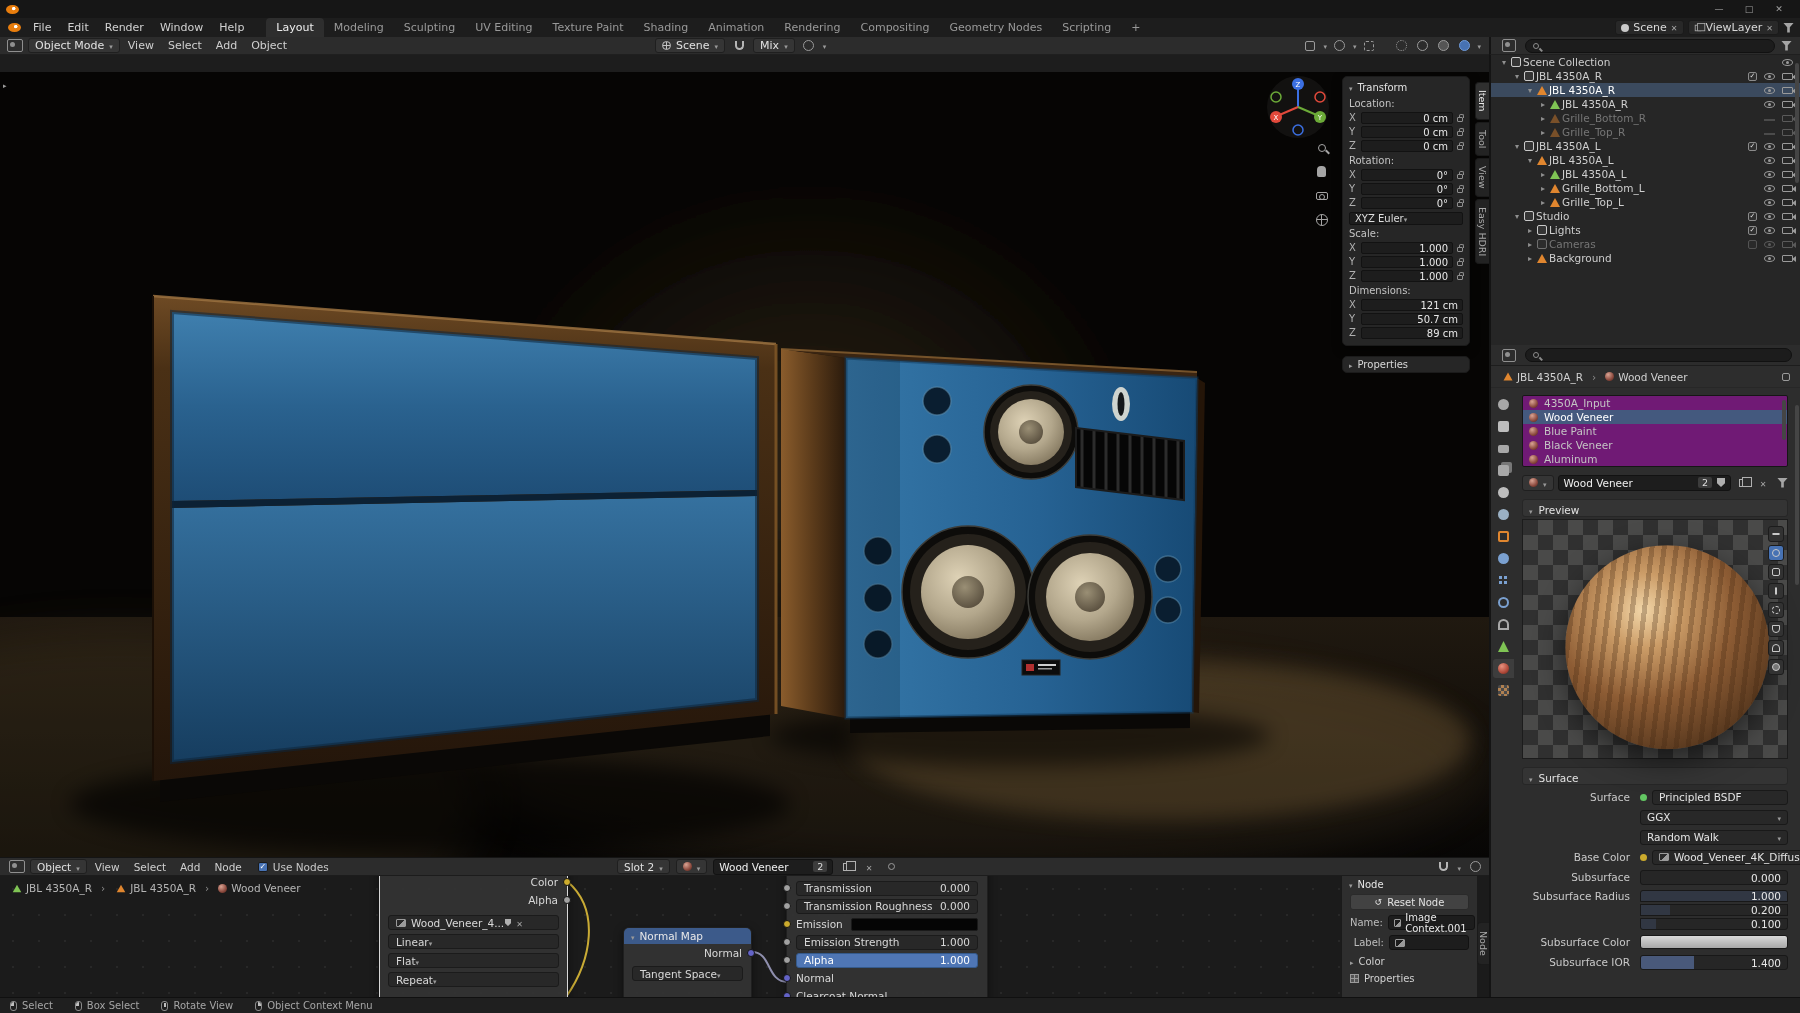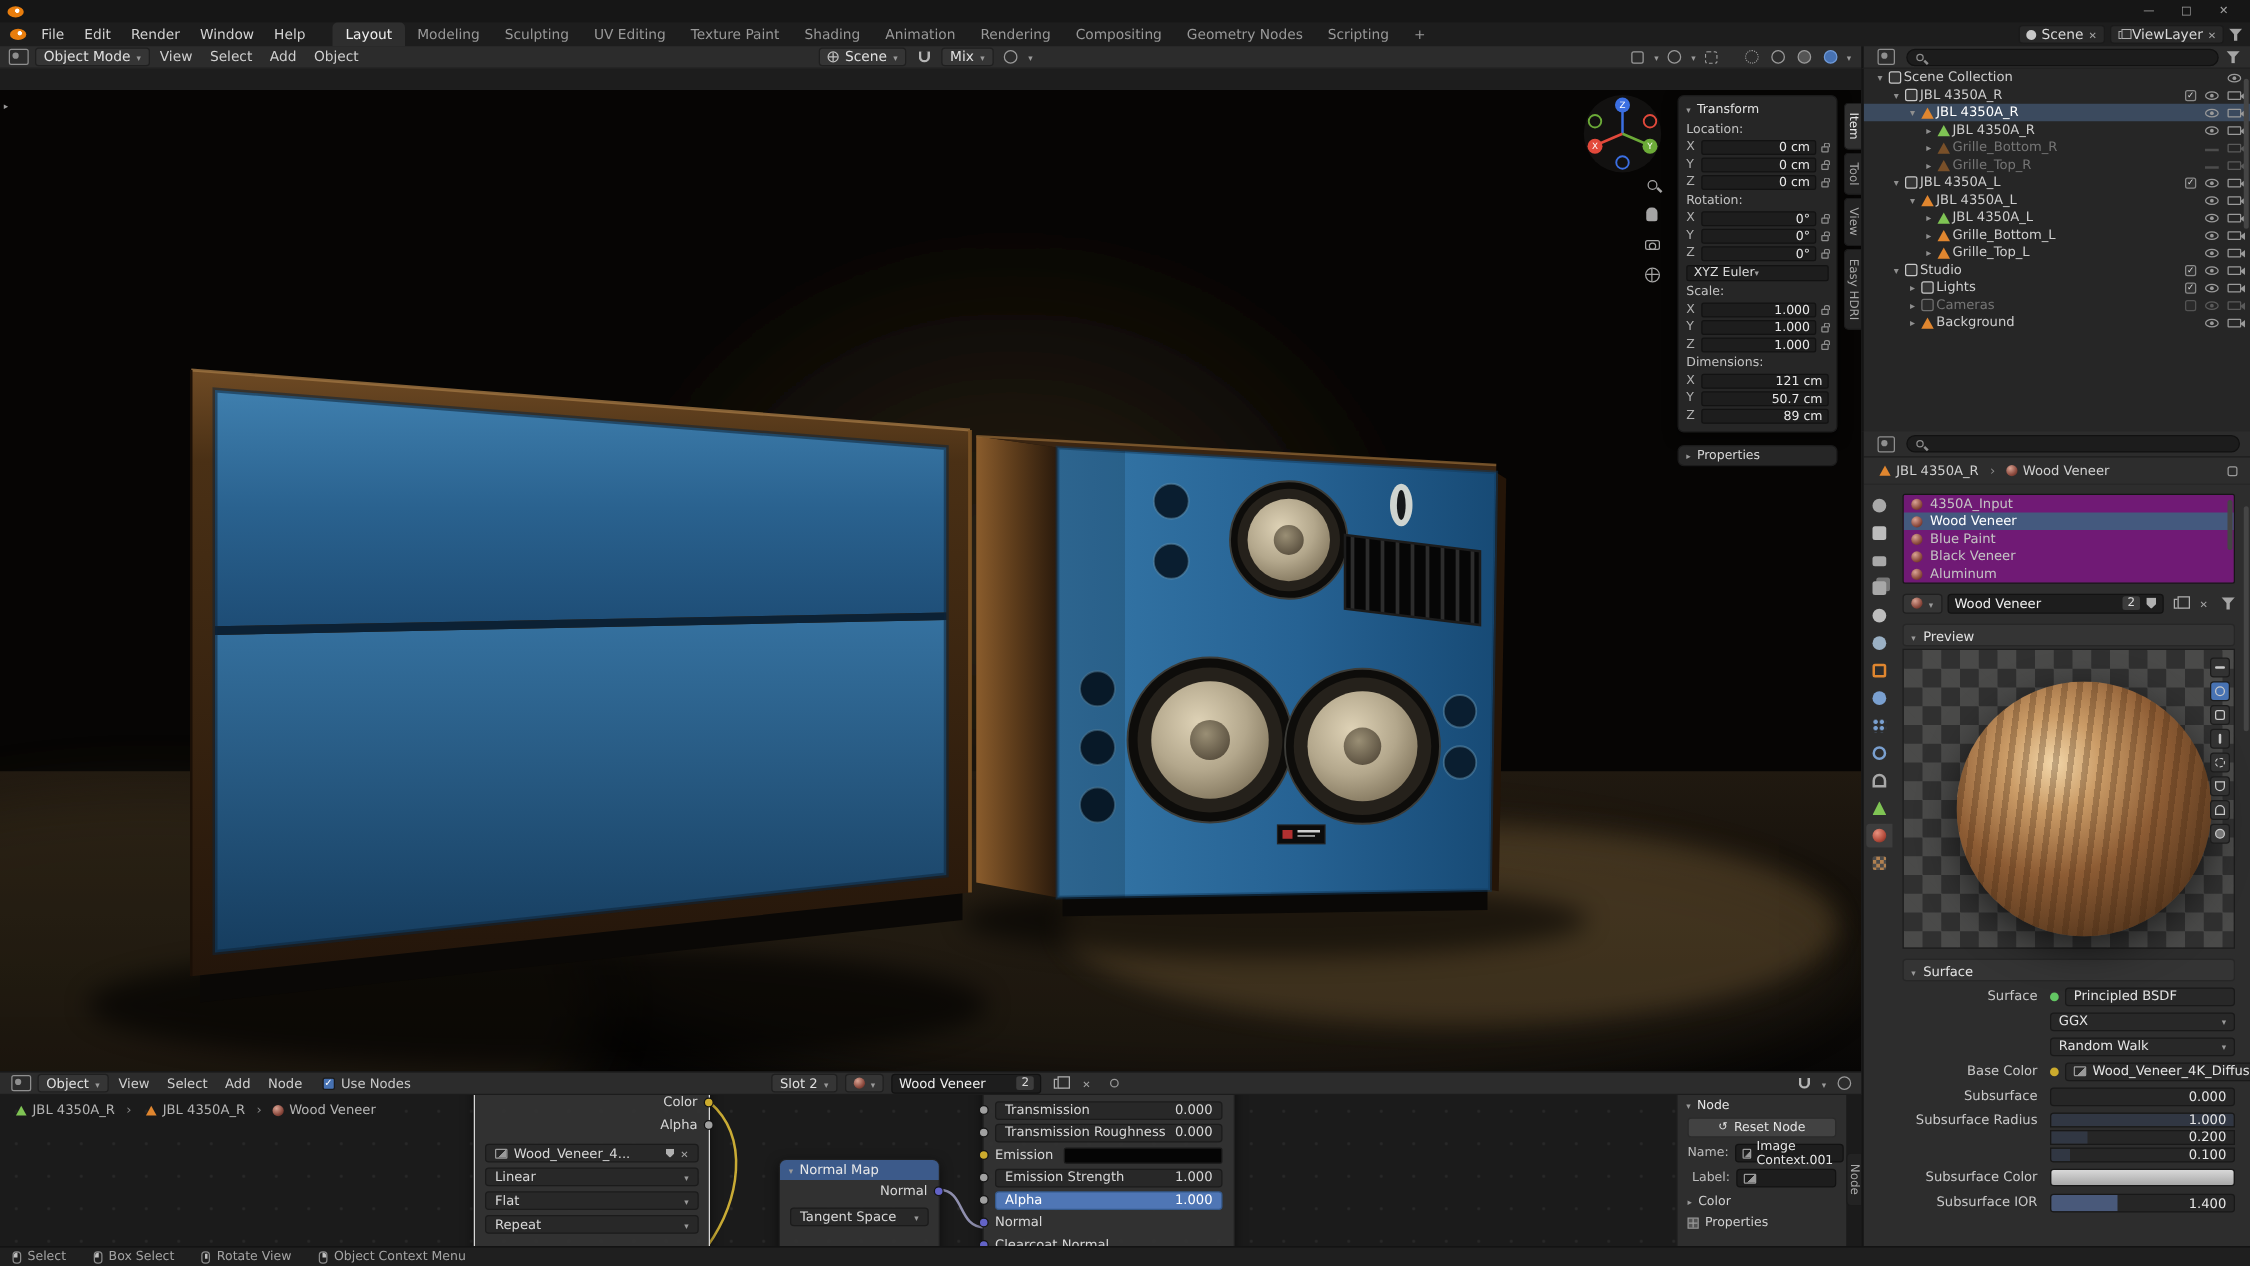--- a/index.html
+++ b/index.html
@@ -148,21 +148,21 @@
   
   .nehead{position:absolute;left:0;top:857px;width:1489px;height:19px;background:#2c2c2c;border-top:1px solid #141414;border-bottom:1px solid #1c1c1c;display:flex;align-items:center;gap:2px;padding:0 6px;font-size:10.5px}
   .necanvas{position:absolute;left:0;top:876px;width:1489px;height:121px;background-color:#1b1b1b;background-image:radial-gradient(#282828 1px,transparent 1.3px);background-size:26px 26px;overflow:hidden}
   .necrumb{position:absolute;left:10px;top:6px;display:flex;align-items:center;gap:4px;color:#b5b5b5;font-size:10.5px}
   .node{position:absolute;background:rgba(51,51,51,.97);border:1px solid #1f1f1f;border-radius:6px;box-shadow:0 3px 9px rgba(0,0,0,.5);font-size:10.5px;color:#d8d8d8}
   .node.activeN{border-color:#d8d8d8}
   .nrow{display:flex;align-items:center;height:18px;padding:0 9px;position:relative}
   .nwid{flex:1;display:flex;align-items:center;justify-content:space-between;background:#282828;border:1px solid #1b1b1b;border-radius:3px;height:15px;padding:0 7px}
   .nwid.hl{background:#4f76b5;border-color:#35movie}
   .nwid.hl{background:#4f76b5;border-color:#355a8c;color:#fff}
-  .ndd{display:flex;align-items:center;justify-content:space-between;background:#282828;border:1px solid #1b1b1b;border-radius:3px;height:15px;margin:4px 8px 0;padding:0 7px}
+  .ndd{display:flex;align-items:center;background:#282828;border:1px solid #1b1b1b;border-radius:3px;height:15px;margin:4px 8px 0;padding:0 7px}
   .sock{position:absolute;width:8px;height:8px;border-radius:50%;border:1px solid #141414}
   .sock.right{right:-4px;top:50%;margin-top:-4px}
   .sock.left{left:-4px;top:50%;margin-top:-4px}
   .s-yel{background:#ccab2d}.s-gry{background:#a1a1a1}.s-pur{background:#6363c7}
   .nmhead{height:16px;background:#3c5a8a;border-radius:5px 5px 0 0;display:flex;align-items:center;gap:5px;padding:0 7px;color:#e8e8e8}
   .npanel{position:absolute;left:1341px;top:0;width:136px;height:121px;background:#2e2e2e;border-left:1px solid #1a1a1a;font-size:10px;color:#cfcfcf}
   .npn-h{display:flex;align-items:center;gap:5px;height:16px;padding:0 7px;color:#e5e5e5}
   .resetbtn{margin:2px 8px 0;height:16px;background:#424242;border:1px solid #2a2a2a;border-radius:3px;display:flex;align-items:center;justify-content:center;gap:5px;color:#e2e2e2}
   .npn-row{display:flex;align-items:center;gap:5px;margin:5px 8px 0}
   .npn-lab{width:34px;text-align:right;color:#bdbdbd}

